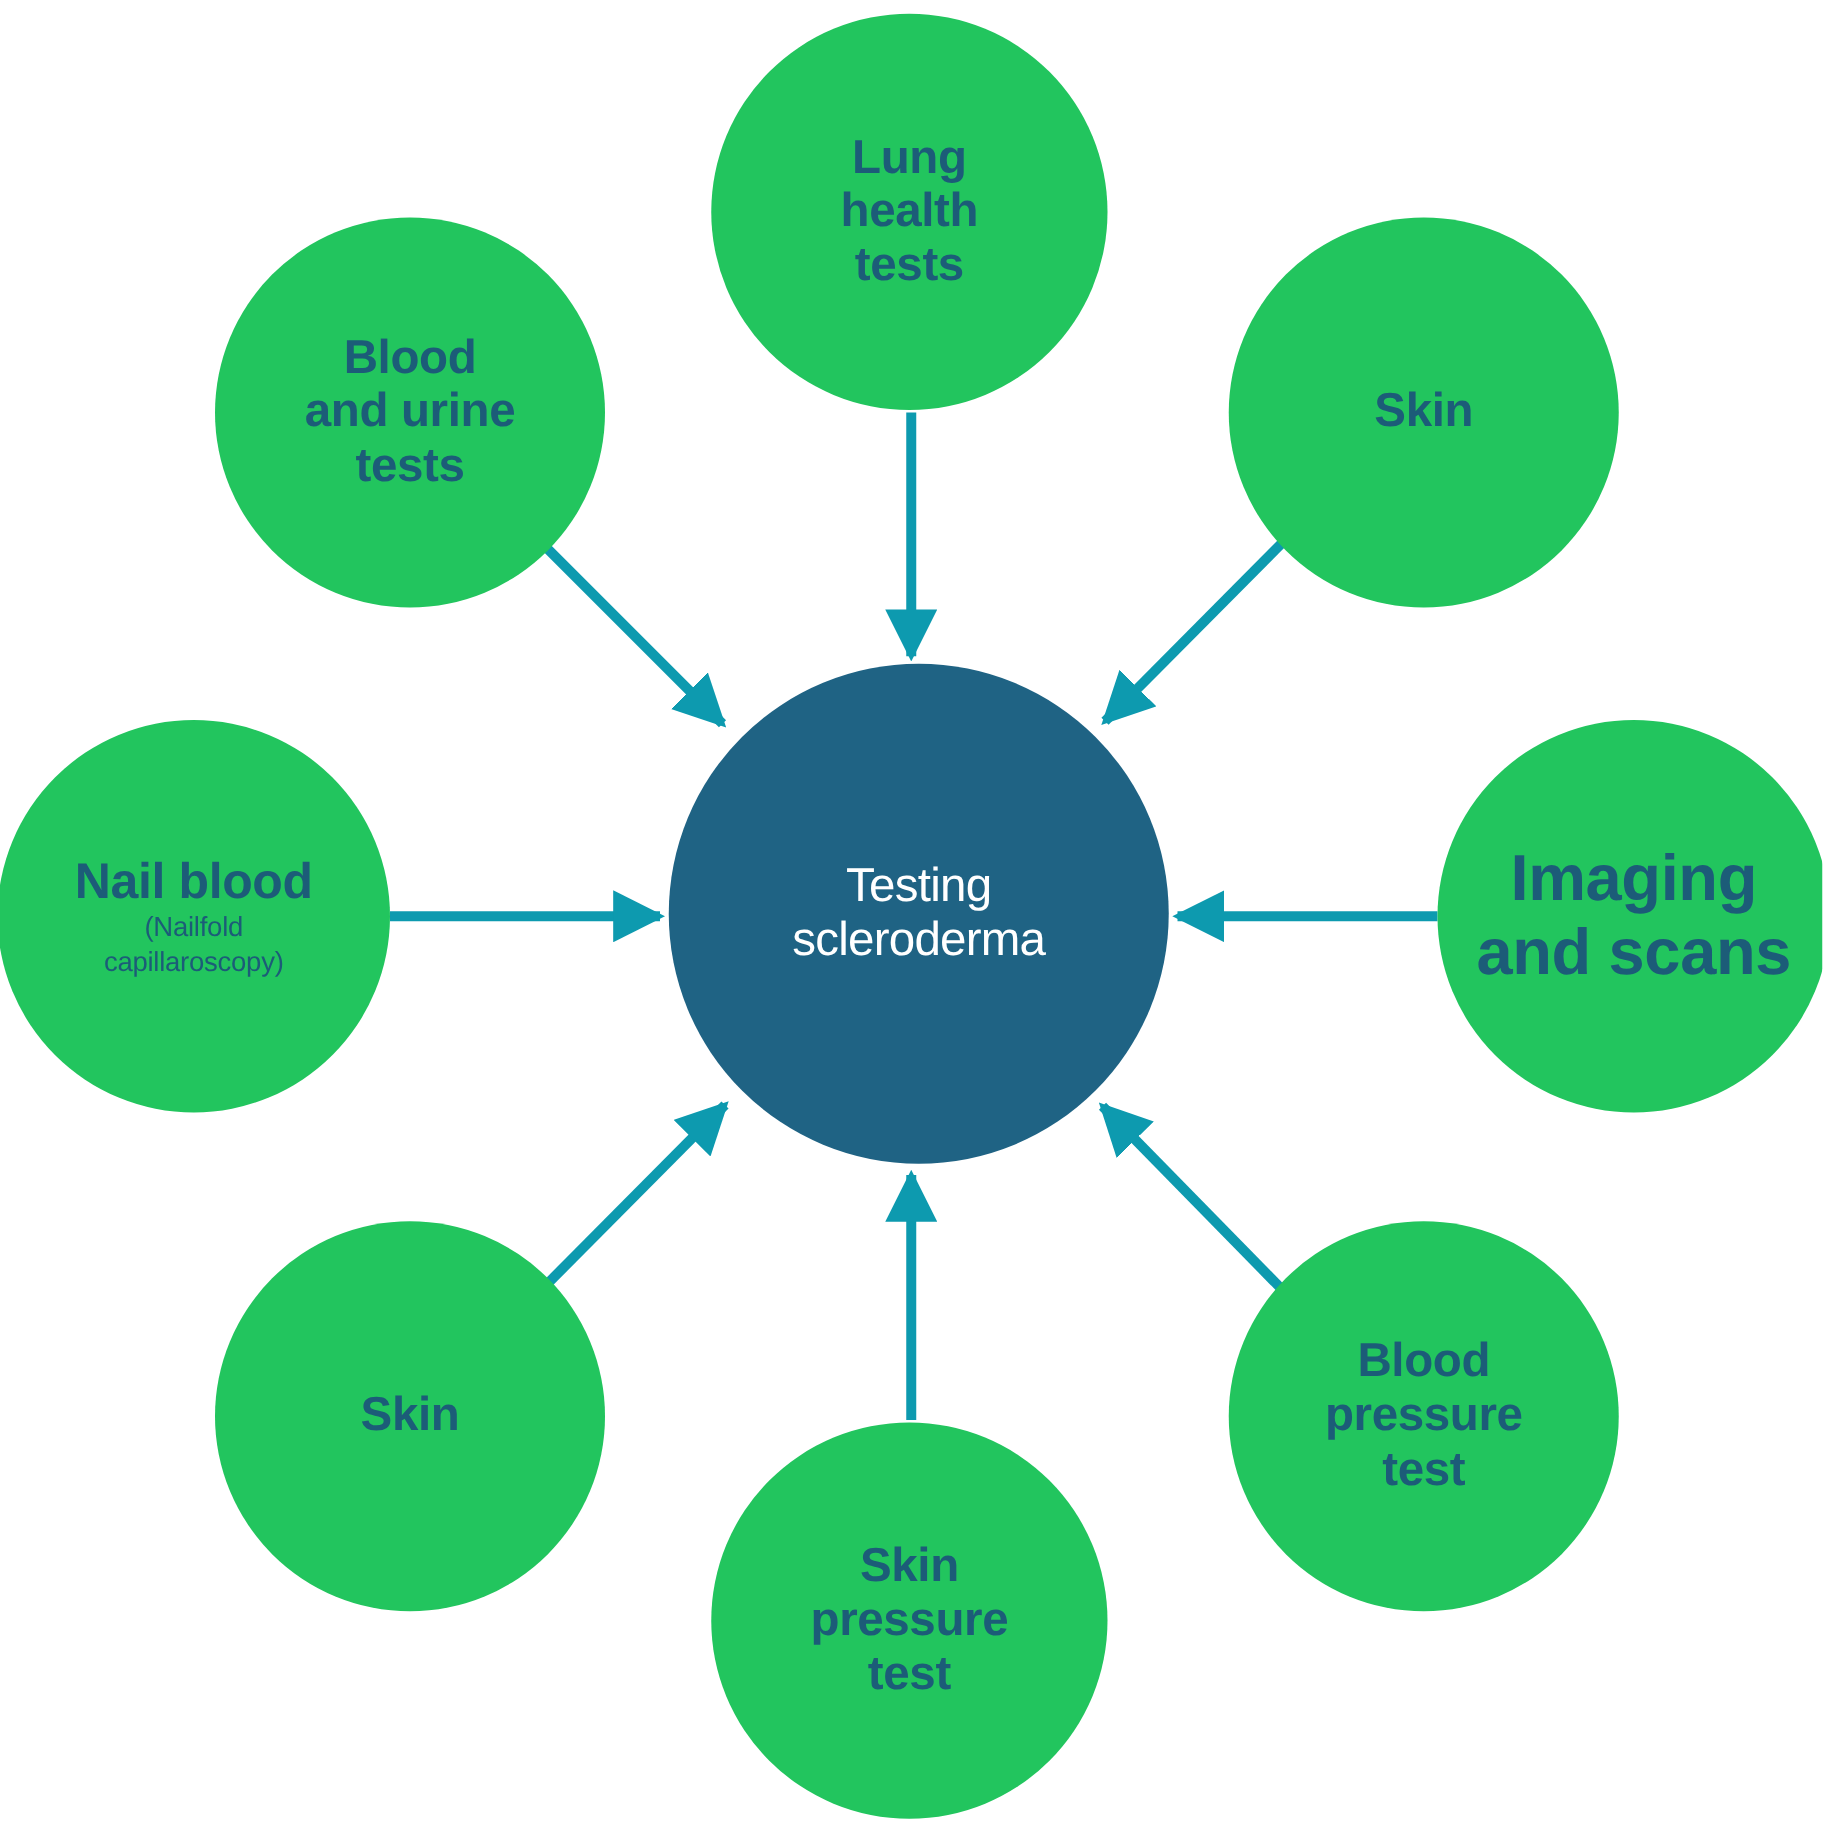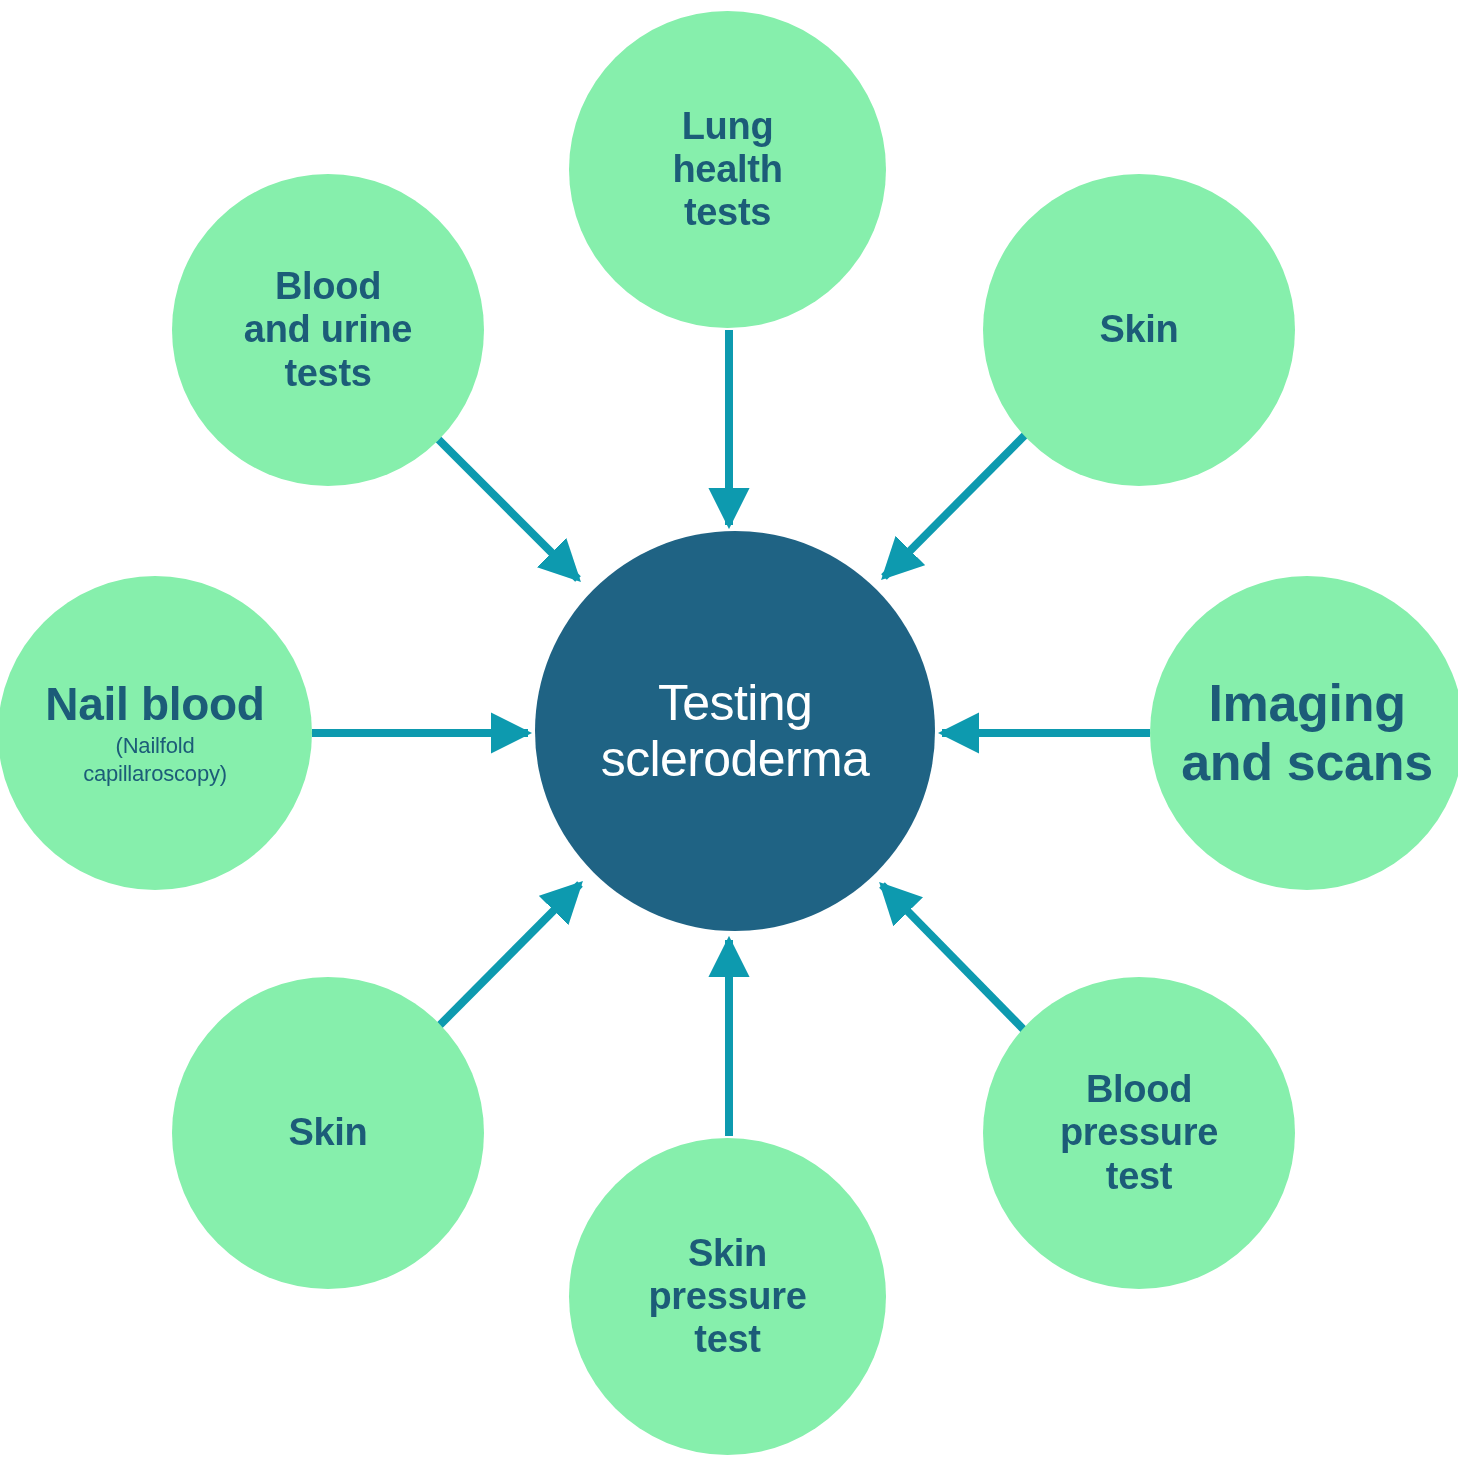--- a/index.html
+++ b/index.html
@@ -29,37 +29,37 @@
   .node {
     position: absolute;
     border-radius: 50%;
     display: flex;
     align-items: center;
     justify-content: center;
     text-align: center;
     box-sizing: border-box;
   }
   .node-satellite {
-    background: #86efac;
+    background: #22c55e;
   }
   .node-center {
     background: #1f6384;
   }
   .node-label {
     display: block;
     font-weight: bold;
     letter-spacing: -0.3px;
     line-height: 1.14;
     color: #1c5c78;
     padding: 0 6px;
   }
   .node-center .node-label {
     color: #ffffff;
     font-weight: normal;
-    font-size: 50px;
+    font-size: 38px;
     line-height: 1.12;
     letter-spacing: -0.6px;
   }
   .node-sublabel {
     display: block;
     font-weight: normal;
     font-size: 22px;
     line-height: 1.18;
     color: #1c5c78;
     letter-spacing: -0.2px;
@@ -70,21 +70,21 @@
     flex-direction: column;
     align-items: center;
     justify-content: center;
     width: 100%;
   }
 
   
   .n-lung .node-label        { font-size: 38px; }
   .n-blood-urine .node-label { font-size: 38px; }
   .n-heart .node-label       { font-size: 38px; }
-  .n-nail .node-label        { font-size: 46px; line-height: 1.12; }
+  .n-nail .node-label        { font-size: 40px; line-height: 1.12; }
   .n-imaging .node-label     { font-size: 52px; }
   .n-skin-exam .node-label   { font-size: 38px; }
   .n-skin-thick .node-label  { font-size: 38px; }
   .n-bp .node-label          { font-size: 38px; }
 
   
   .n-lung        { left: 569px;  top: 11px;   width: 317px; height: 317px; }
   .n-blood-urine { left: 172px;  top: 174px;  width: 312px; height: 312px; }
   .n-heart       { left: 983px;  top: 174px;  width: 312px; height: 312px; }
   .n-nail        { left: -2px;   top: 576px;  width: 314px; height: 314px; }

